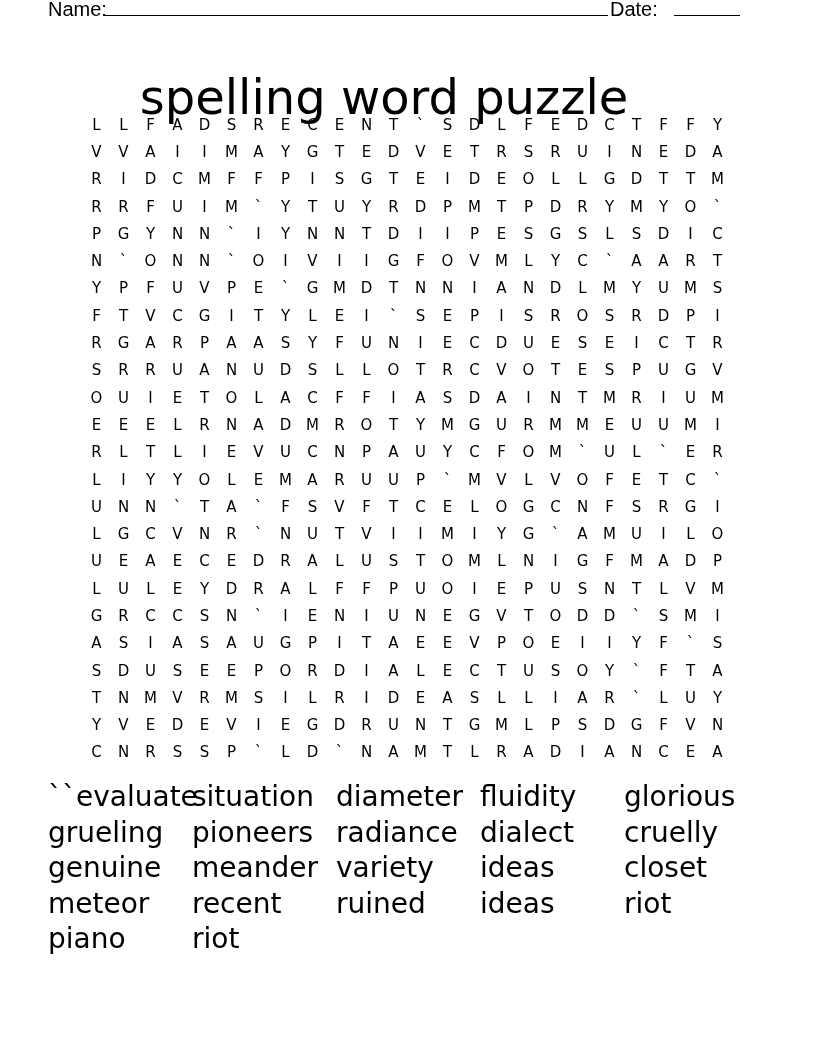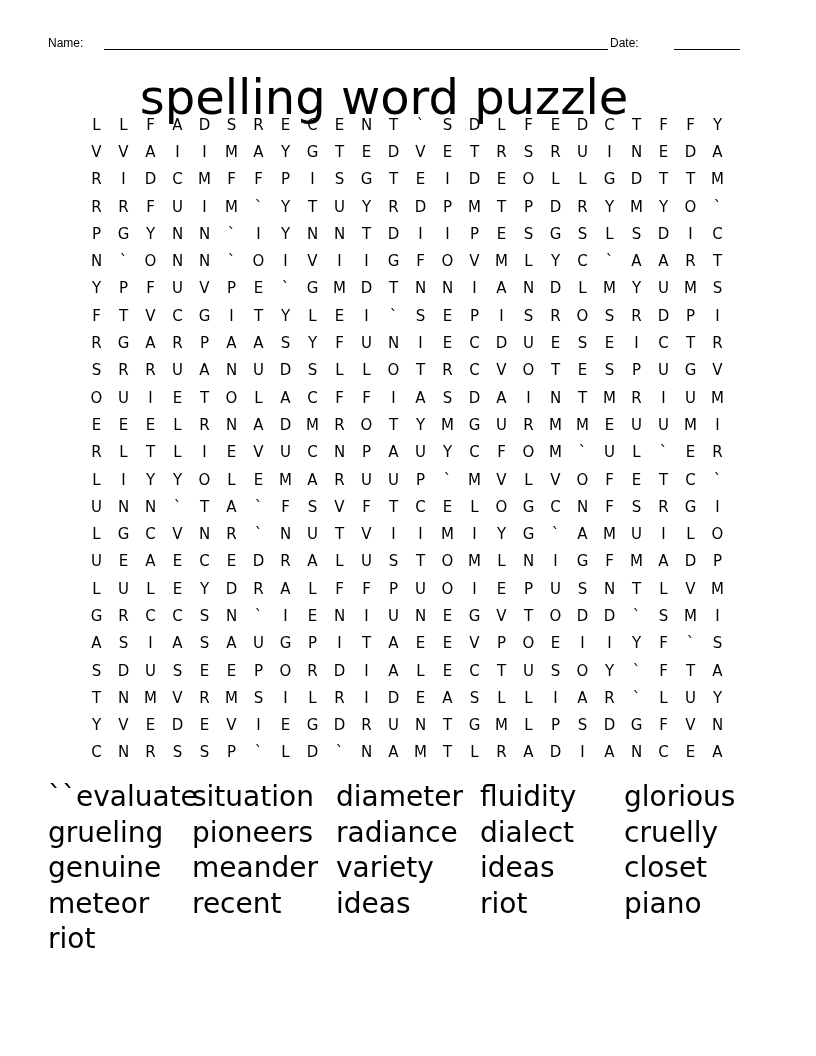--- a/index.html
+++ b/index.html
@@ -14,23 +14,22 @@
       overflow: hidden;
       color: #000;
     }
     .header-line {
       position: absolute;
       top: 0;
       left: 0;
       width: 816px;
       height: 20px;
       font-family: "Liberation Sans", sans-serif;
-      font-size: 12px;
+      font-size: 20px;
       line-height: 18px;
-      margin-top: 34px;
     }
     .name-label {
       position: absolute;
       left: 48px;
       top: 0;
     }
     .name-line {
       position: absolute;
       left: 104px;
       top: 15px;
@@ -697,17 +696,18 @@
     <div class="word">radiance</div>
     <div class="word">dialect</div>
     <div class="word">cruelly</div>
     <div class="word">genuine</div>
     <div class="word">meander</div>
     <div class="word">variety</div>
     <div class="word">ideas</div>
     <div class="word">closet</div>
     <div class="word">meteor</div>
     <div class="word">recent</div>
+    <div class="word">ruined</div>
     <div class="word">ideas</div>
     <div class="word">riot</div>
     <div class="word">piano</div>
     <div class="word">riot</div>
   </div>
 
 </body></html>

